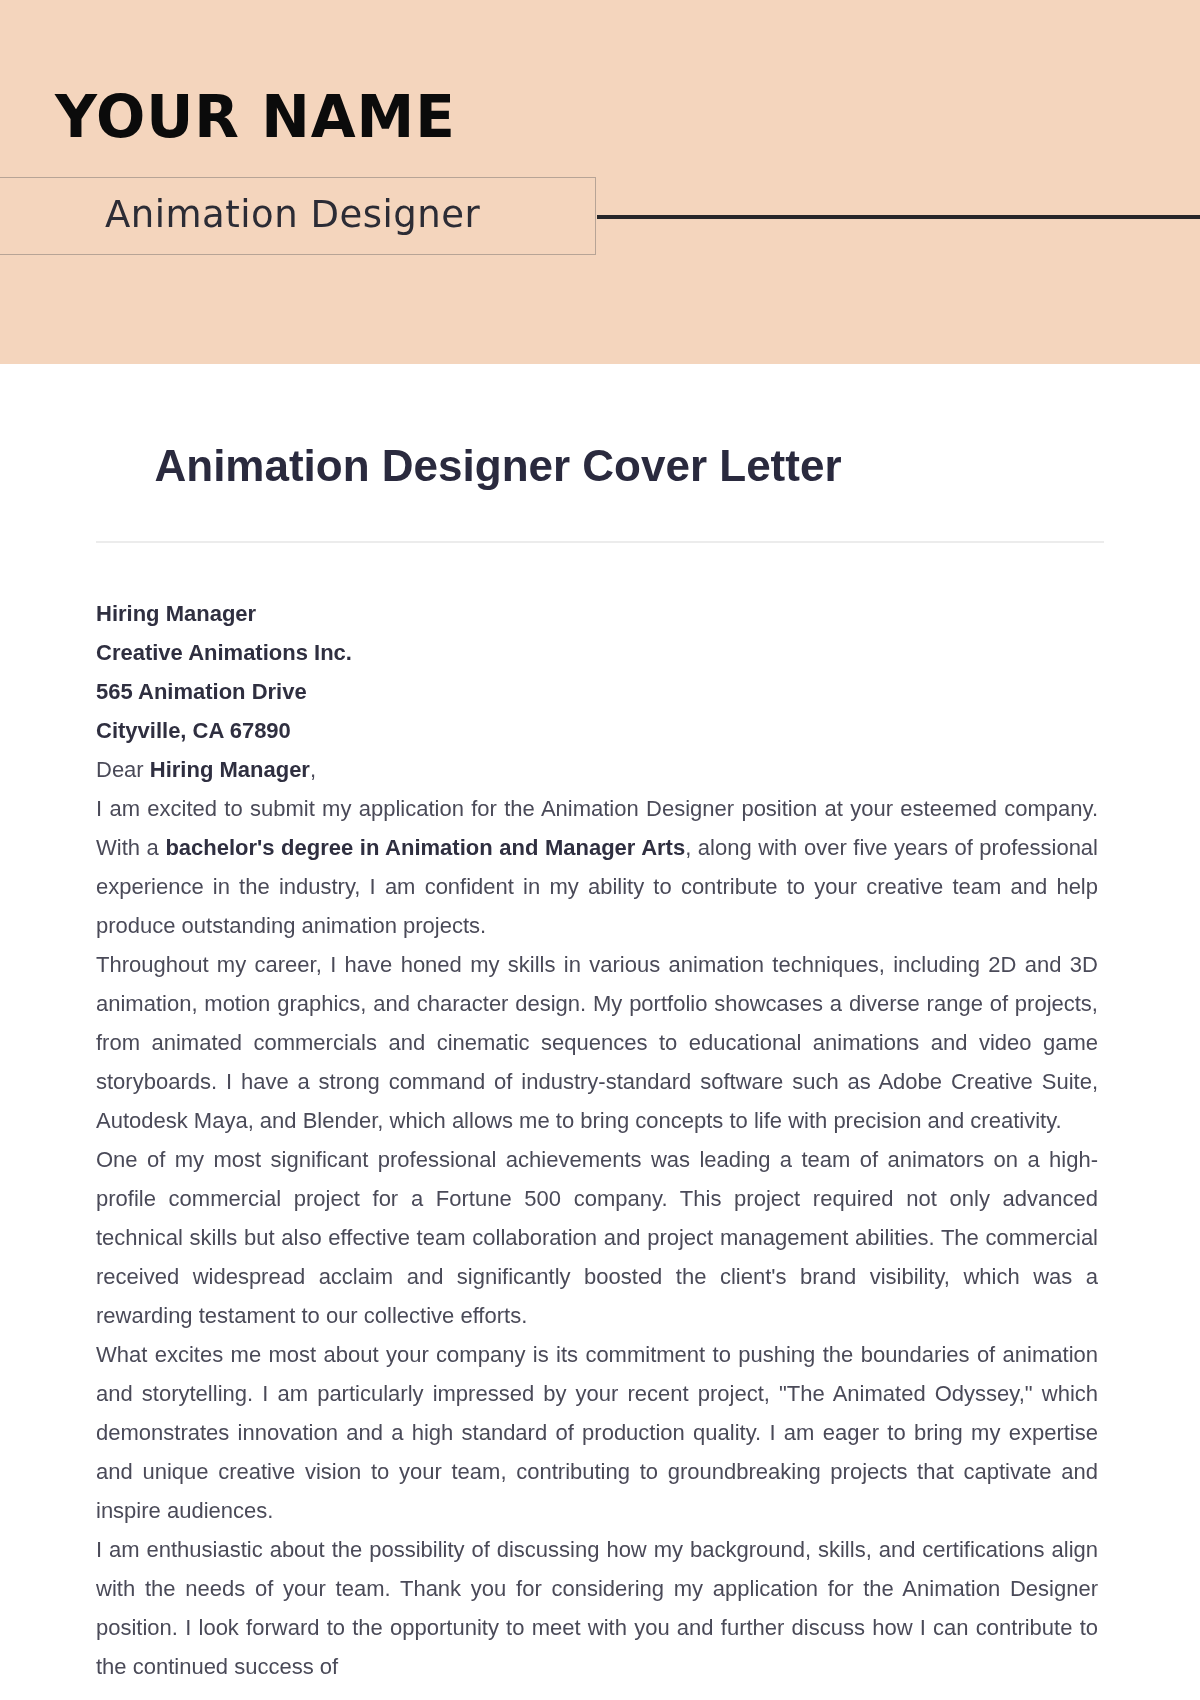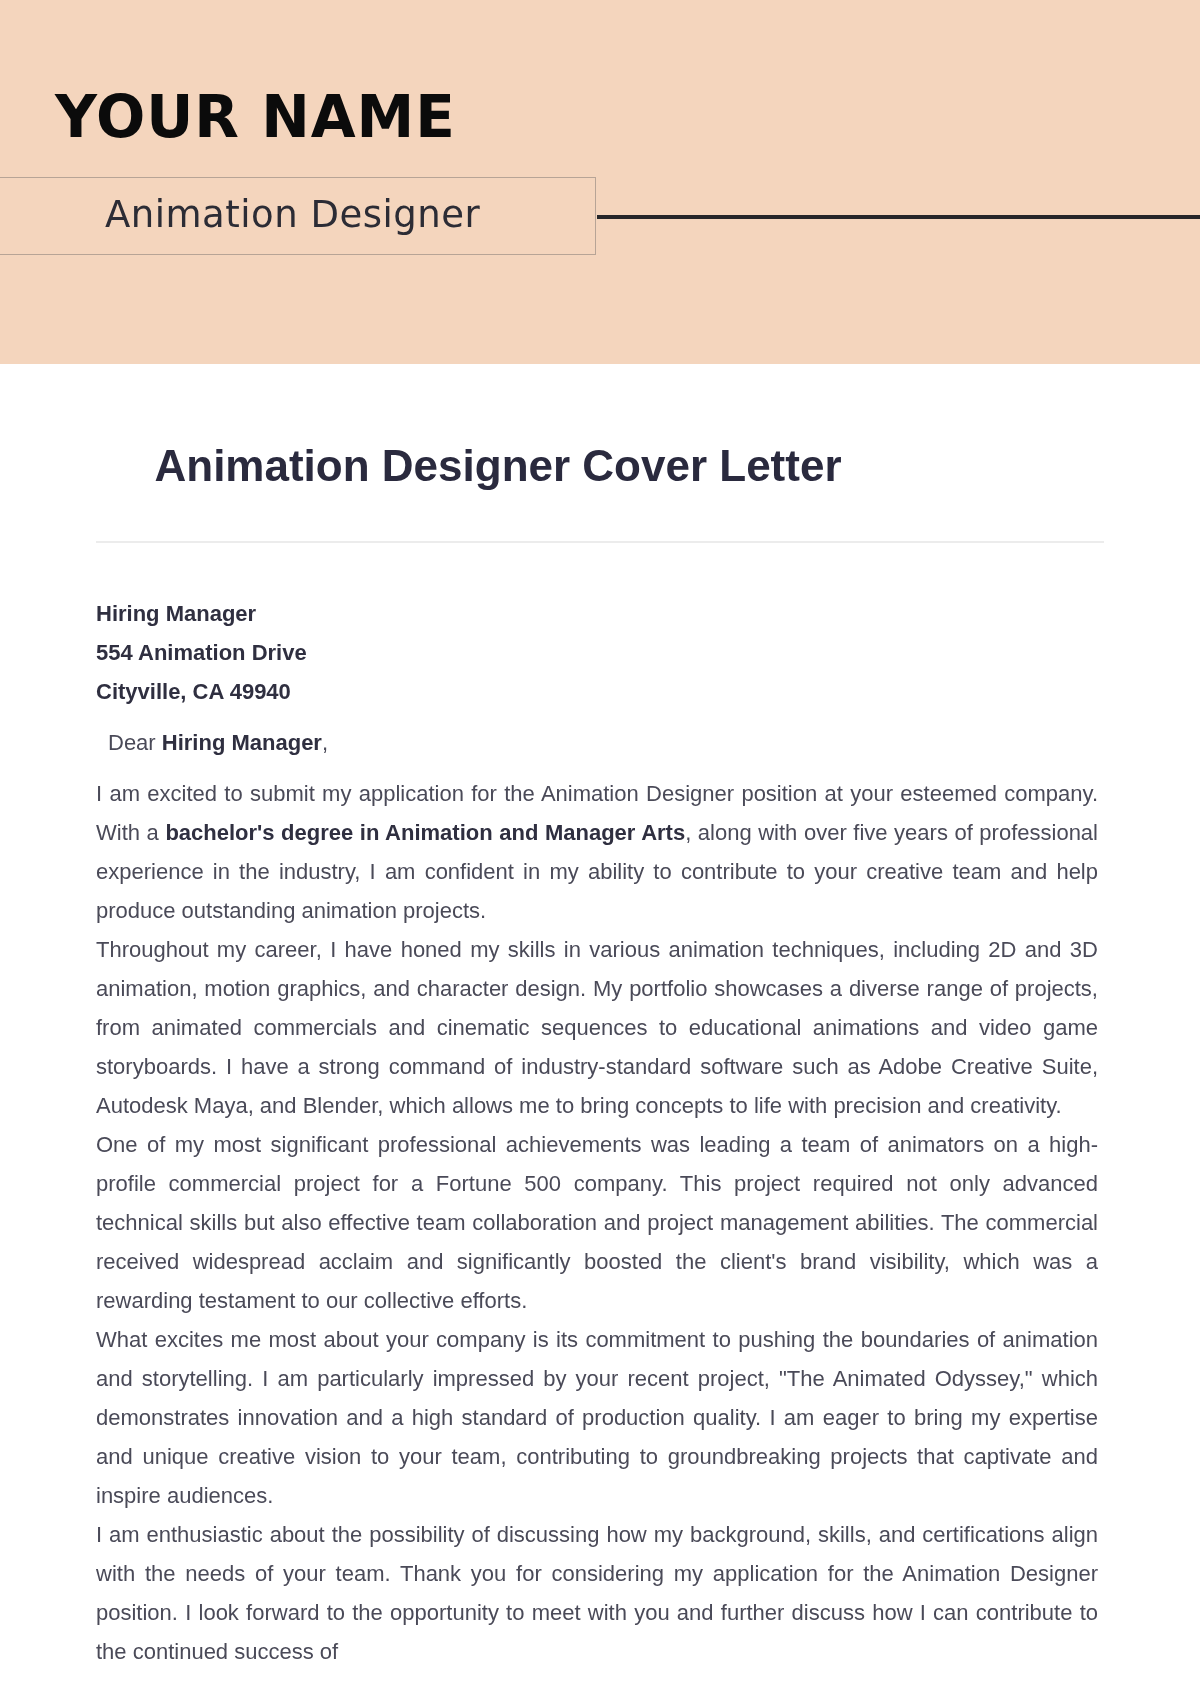--- a/index.html
+++ b/index.html
@@ -93,21 +93,21 @@
       font-size: 22px;
       line-height: 39px;
       color: #4a4a58;
     }
     .addr-line {
       font-weight: bold;
       color: #2f2f40;
       margin: 0;
     }
     .greeting {
-      margin: 12px;
+      margin: 0;
     }
     .greeting b {
       color: #2f2f40;
     }
     .para {
       margin: 0;
       text-align: justify;
     }
     .para b {
       color: #2f2f40;
@@ -122,22 +122,23 @@
   <div class="role">Animation Designer</div>
   <div class="role-line"></div>
 </div>
 
 <div class="doc-title">Animation Designer Cover Letter</div>
 <div class="title-rule"></div>
 
 <div class="letter">
   <div>
     <p class="addr-line">Hiring Manager</p>
-    <p class="addr-line">554 Animation Drive</p>
-    <p class="addr-line">Cityville, CA 49940</p>
+    <p class="addr-line">Creative Animations Inc.</p>
+    <p class="addr-line">565 Animation Drive</p>
+    <p class="addr-line">Cityville, CA 67890</p>
   </div>
   <p class="greeting"><span>Dear </span><b>Hiring Manager</b><span>,</span></p>
   <p class="para"><span>I am excited to submit my application for the Animation Designer position at your esteemed company. With a </span><b>bachelor's degree in Animation and Manager Arts</b><span>, along with over five years of professional experience in the industry, I am confident in my ability to contribute to your creative team and help produce outstanding animation projects.</span></p>
   <p class="para">Throughout my career, I have honed my skills in various animation techniques, including 2D and 3D animation, motion graphics, and character design. My portfolio showcases a diverse range of projects, from animated commercials and cinematic sequences to educational animations and video game storyboards. I have a strong command of industry-standard software such as Adobe Creative Suite, Autodesk Maya, and Blender, which allows me to bring concepts to life with precision and creativity.</p>
   <p class="para">One of my most significant professional achievements was leading a team of animators on a high-profile commercial project for a Fortune 500 company. This project required not only advanced technical skills but also effective team collaboration and project management abilities. The commercial received widespread acclaim and significantly boosted the client's brand visibility, which was a rewarding testament to our collective efforts.</p>
   <p class="para">What excites me most about your company is its commitment to pushing the boundaries of animation and storytelling. I am particularly impressed by your recent project, "The Animated Odyssey," which demonstrates innovation and a high standard of production quality. I am eager to bring my expertise and unique creative vision to your team, contributing to groundbreaking projects that captivate and inspire audiences.</p>
   <p class="para">I am enthusiastic about the possibility of discussing how my background, skills, and certifications align with the needs of your team. Thank you for considering my application for the Animation Designer position. I look forward to the opportunity to meet with you and further discuss how I can contribute to the continued success of</p>
 </div>
 
 </body></html>

